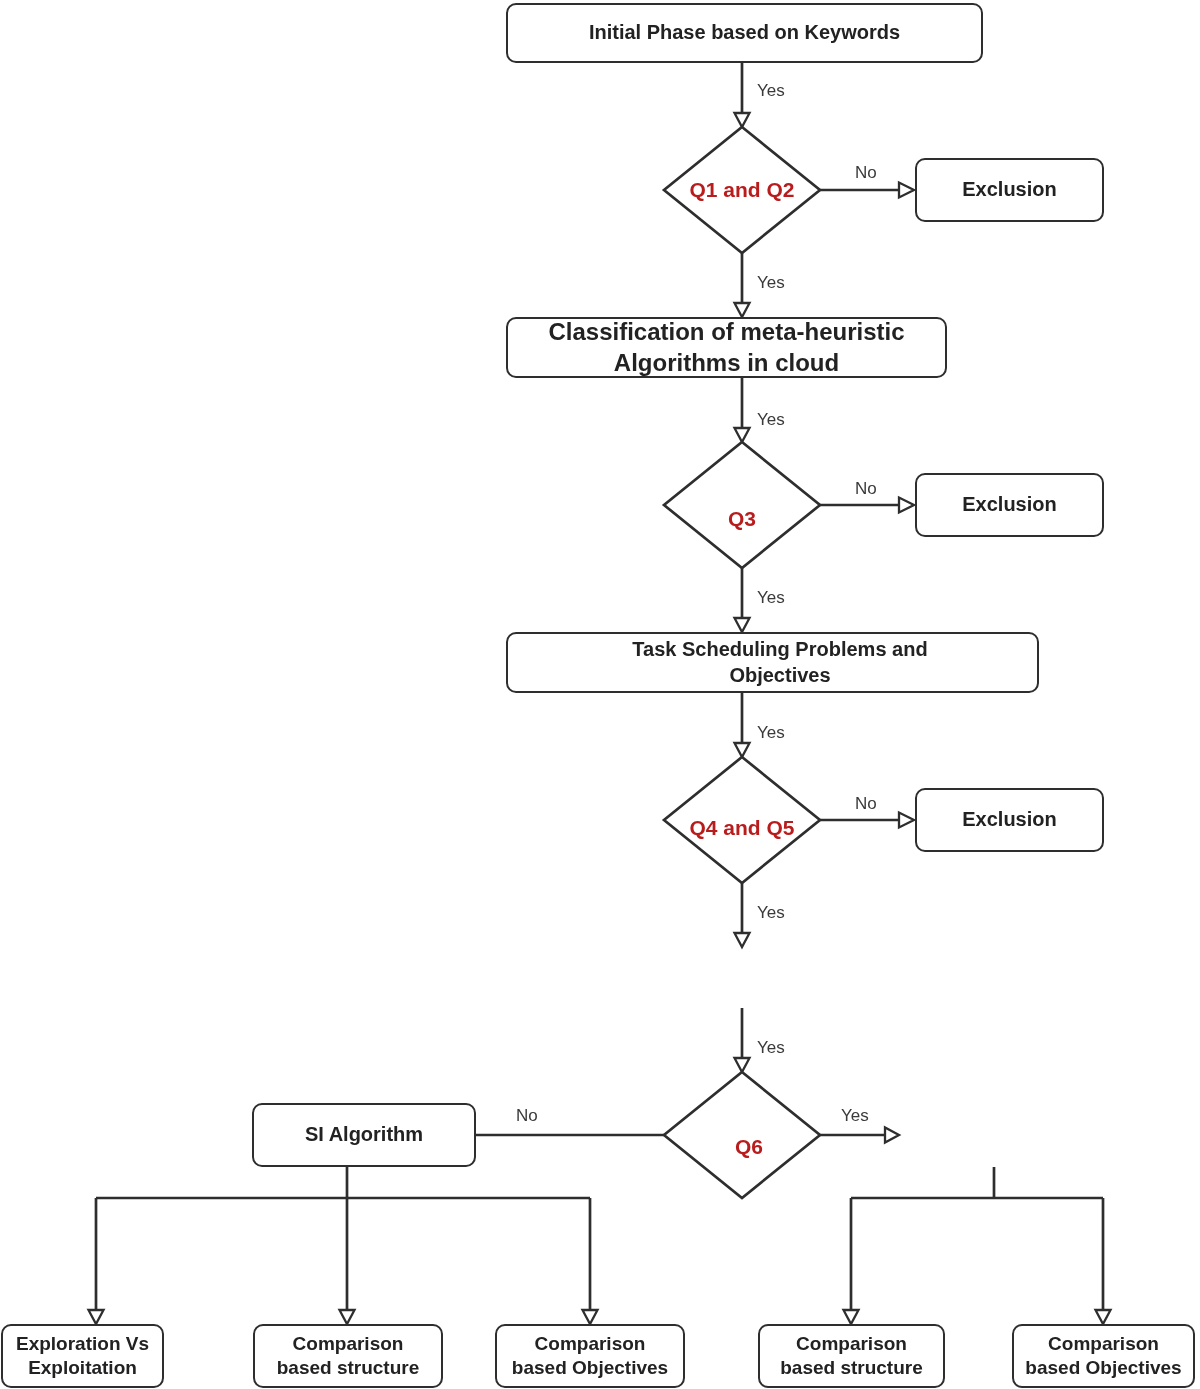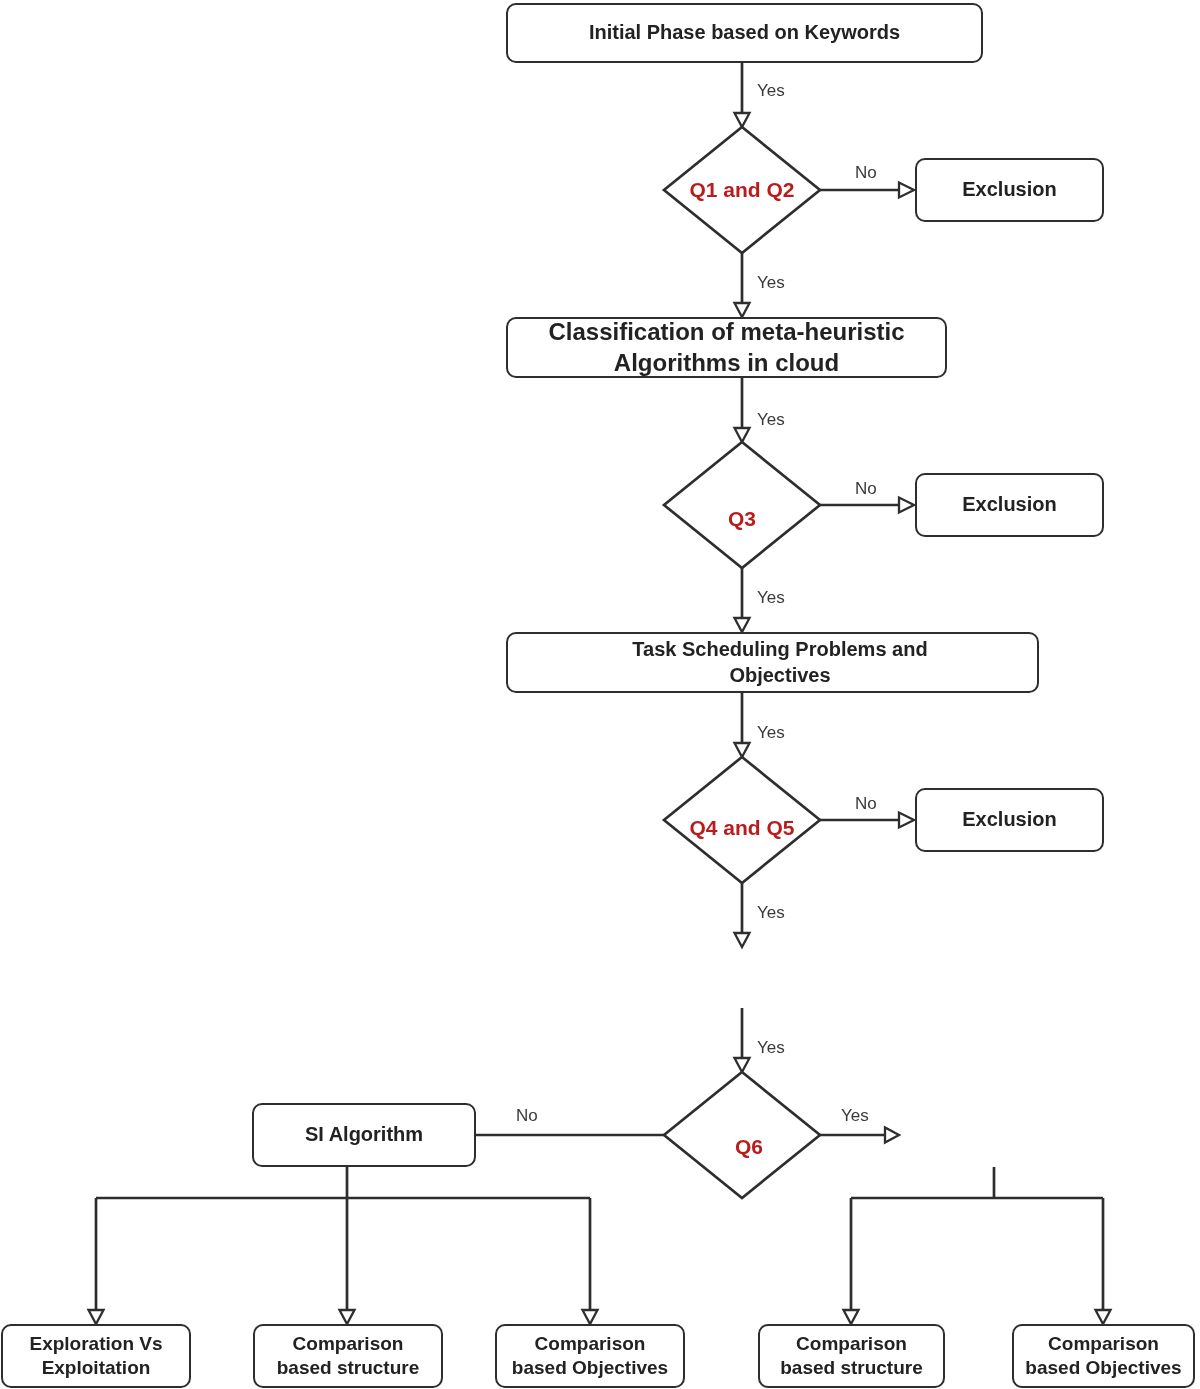--- a/index.html
+++ b/index.html
@@ -32,21 +32,21 @@
   }
   .n-initial       {left:506px; top:3px;    width:477px; height:60px; font-size:20px;}
   .n-classification{left:506px; top:317px;  width:441px; height:61px; font-size:24px;}
   .n-task-problems {left:506px; top:632px;  width:533px; height:61px; font-size:20px;padding-left:15px;}
   .n-task-si       {left:506px; top:947px;  width:441px; height:61px; font-size:20px;}
   .n-exclusion1    {left:915px; top:158px;  width:189px; height:64px; font-size:20px;}
   .n-exclusion2    {left:915px; top:473px;  width:189px; height:64px; font-size:20px;}
   .n-exclusion3    {left:915px; top:788px;  width:189px; height:64px; font-size:20px;}
   .n-si-algorithm  {left:252px; top:1103px; width:224px; height:64px; font-size:20px;}
   .n-hybrid-si     {left:900px; top:1103px; width:188px; height:64px; font-size:20px;}
-  .n-exploration   {left:1px;    top:1324px; width:190px; height:64px; font-size:19px;}
+  .n-exploration   {left:1px;    top:1324px; width:163px; height:64px; font-size:19px;}
   .n-comp-struct-l {left:253px;  top:1324px; width:190px; height:64px; font-size:19px;}
   .n-comp-obj-l    {left:495px;  top:1324px; width:190px; height:64px; font-size:19px;}
   .n-comp-struct-r {left:758px;  top:1324px; width:187px; height:64px; font-size:19px;}
   .n-comp-obj-r    {left:1012px; top:1324px; width:183px; height:64px; font-size:19px;}
   .dlabel{
     position:absolute;
     transform:translate(-50%,-50%);
     font-weight:bold;
     font-size:21px;
     color:#b91c1c;

